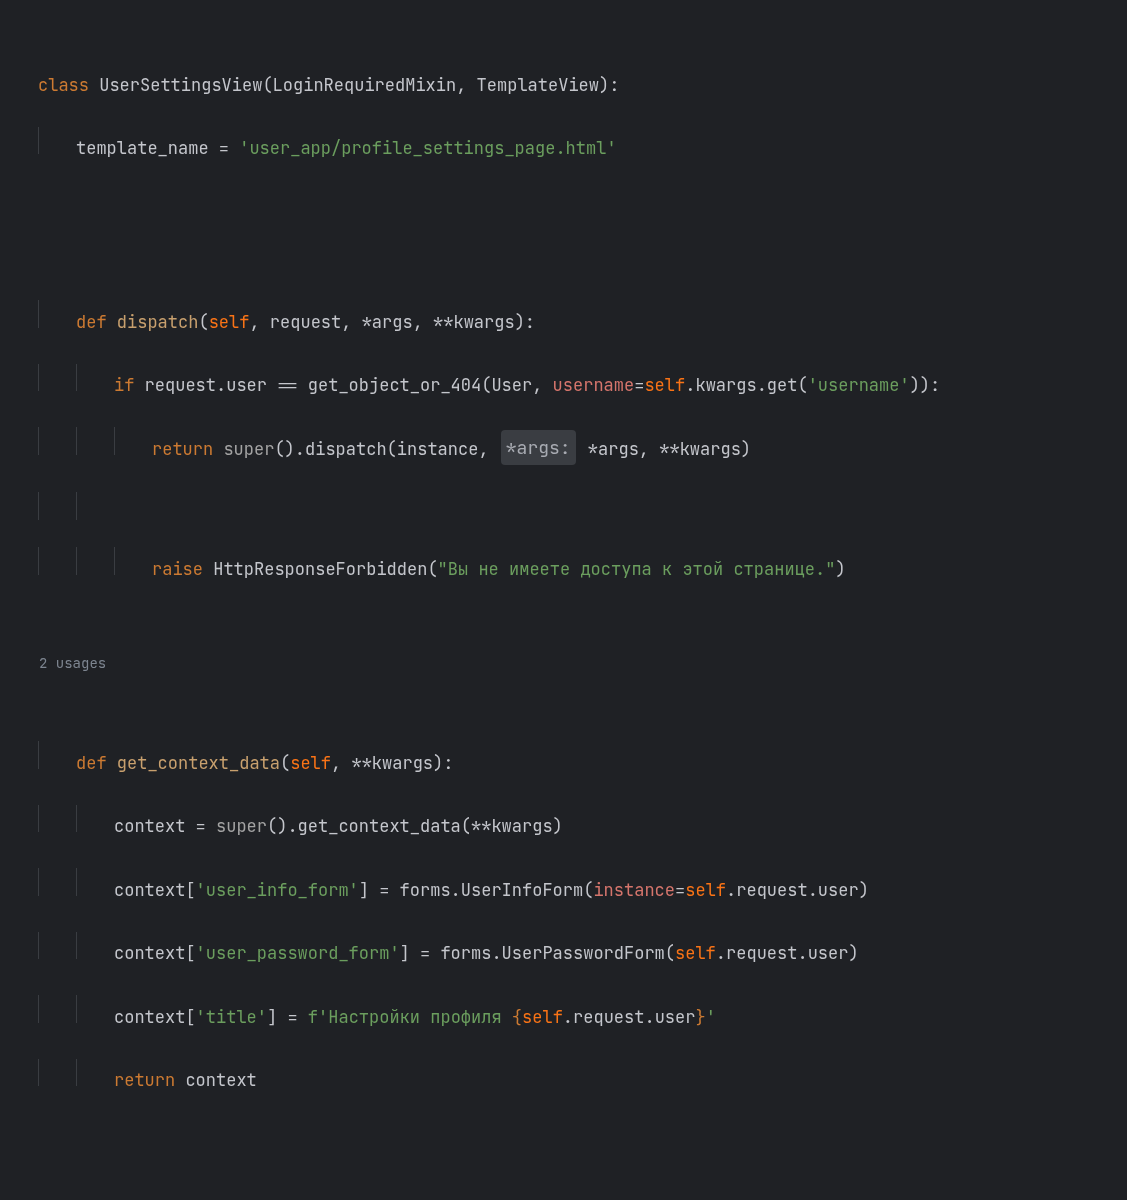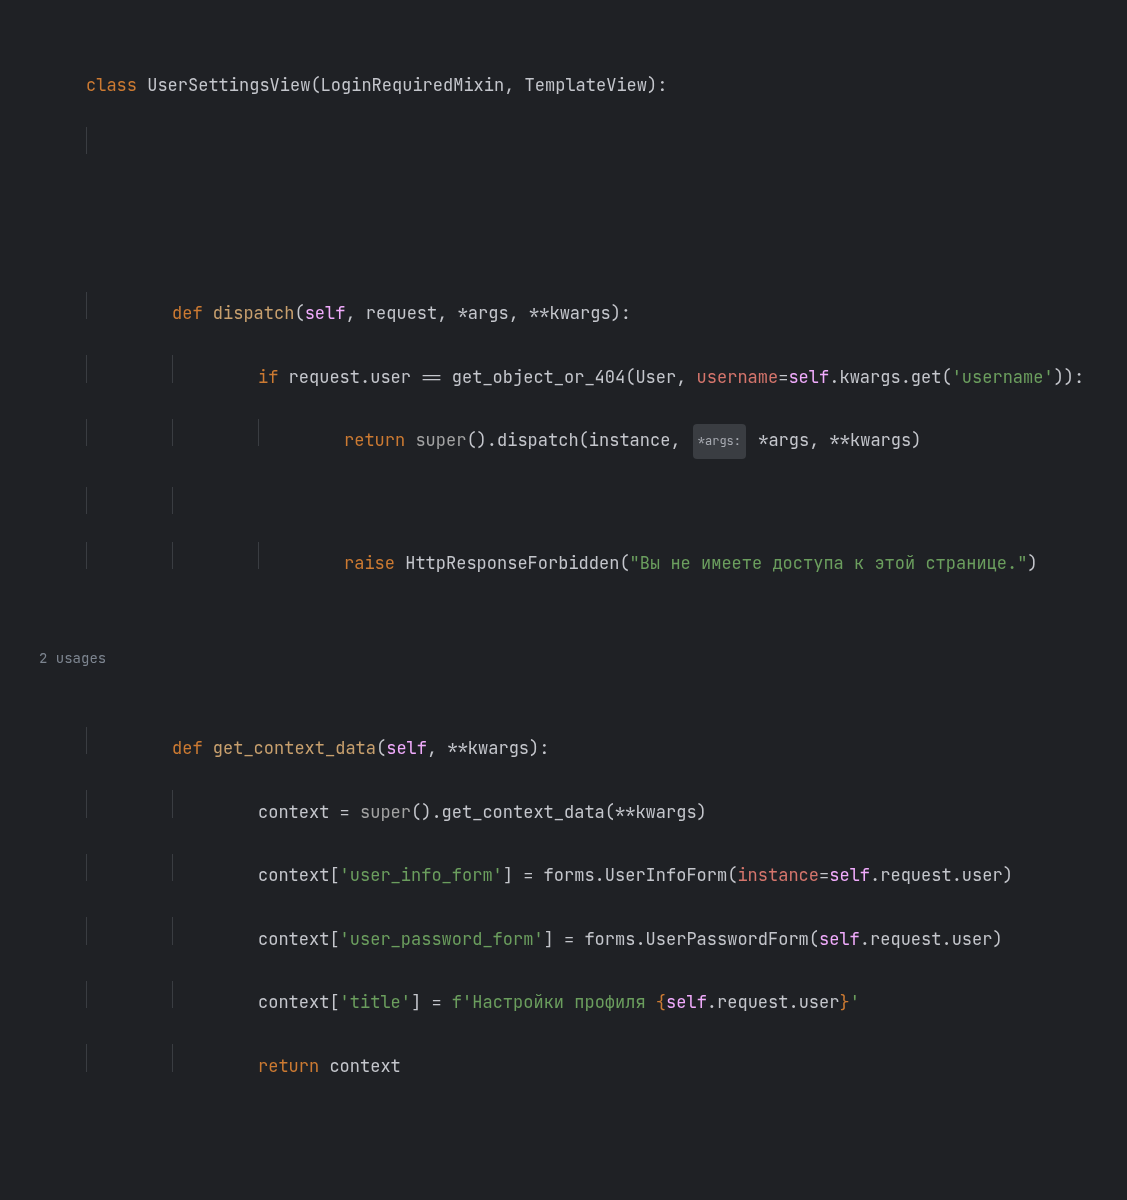--- a/index.html
+++ b/index.html
@@ -26,67 +26,66 @@
     width:1127px;
   }
   .editor{
     padding:8px 0 30px 0;
     white-space:pre;
   }
   .line{
     display:flex;
     align-items:baseline;
     position:relative;
-    gap:48px;
   }
   .indent{
     display:inline-block;
     width:38px;
     flex-shrink:0;
     border-left:1px solid var(--guide);
     height:27.5px;
     box-sizing:border-box;
   }
   .indent:first-child{border-left-color:transparent;}
   .code{flex:1;white-space:pre;}
   .kw{color:var(--kw);}
   .fn{color:var(--fn);}
   .call{color:#a3a3a3;}
-  .self{color:#f0abfc;text-align:center;}
+  .self{color:#f97316;text-align:center;}
   .param{color:#d5756c;}
   .str{color:var(--str);}
   .p{color:var(--fg);}
   .hint{
     display:inline-block;
     background:var(--hint-bg);
     color:var(--hint-fg);
-    font-size:12px;
+    font-size:18px;
     padding:8px 5px;
     border-radius:4px;
     margin:0 2px 0 2px;
     vertical-align:1px;
     line-height:19px;
   }
   .usages{
     color:var(--muted);
     font-size:14px;
     padding-left:39px;
     line-height:26px;
     margin-top:12px;
-    margin-bottom:1px;
+    margin-bottom:10px;
   }
   .spacer{height:27.5px;}
 </style>
 </head>
 <body>
 
 <div class="editor">
 
 <div class="line"><span class="indent"></span><span class="code"><span class="kw">class </span><span class="p">UserSettingsView</span><span class="p">(LoginRequiredMixin, TemplateView):</span></span></div>
-<div class="line"><span class="indent"></span><span class="indent"></span></div>
+<div class="line"><span class="indent"></span><span class="indent"></span><span class="code"><span class="p">template_name = </span><span class="str">'user_app/profile_settings_page.html'</span></span></div>
 
 <div class="spacer"></div>
 
 <div class="line"><span class="indent"></span><span class="indent"></span><span class="code"><span class="kw">def </span><span class="fn">dispatch</span><span class="p">(</span><span class="self">self</span><span class="p">, request, *args, **kwargs):</span></span></div>
 <div class="line"><span class="indent"></span><span class="indent"></span><span class="indent"></span><span class="code"><span class="kw">if </span><span class="p">request.user == get_object_or_404(User, </span><span class="param">username</span><span class="p">=</span><span class="self">self</span><span class="p">.kwargs.get(</span><span class="str">'username'</span><span class="p">)):</span></span></div>
 <div class="line"><span class="indent"></span><span class="indent"></span><span class="indent"></span><span class="indent"></span><span class="code"><span class="kw">return </span><span class="call">super</span><span class="p">().dispatch(instance, </span><span class="hint">*args:</span> <span class="p">*args, **kwargs)</span></span></div>
 <div class="line"><span class="indent"></span><span class="indent"></span><span class="indent"></span></div>
 <div class="line"><span class="indent"></span><span class="indent"></span><span class="indent"></span><span class="indent"></span><span class="code"><span class="kw">raise </span><span class="p">HttpResponseForbidden(</span><span class="str">"Вы не имеете доступа к этой странице."</span><span class="p">)</span></span></div>
 
 <div class="usages">2 usages</div>

